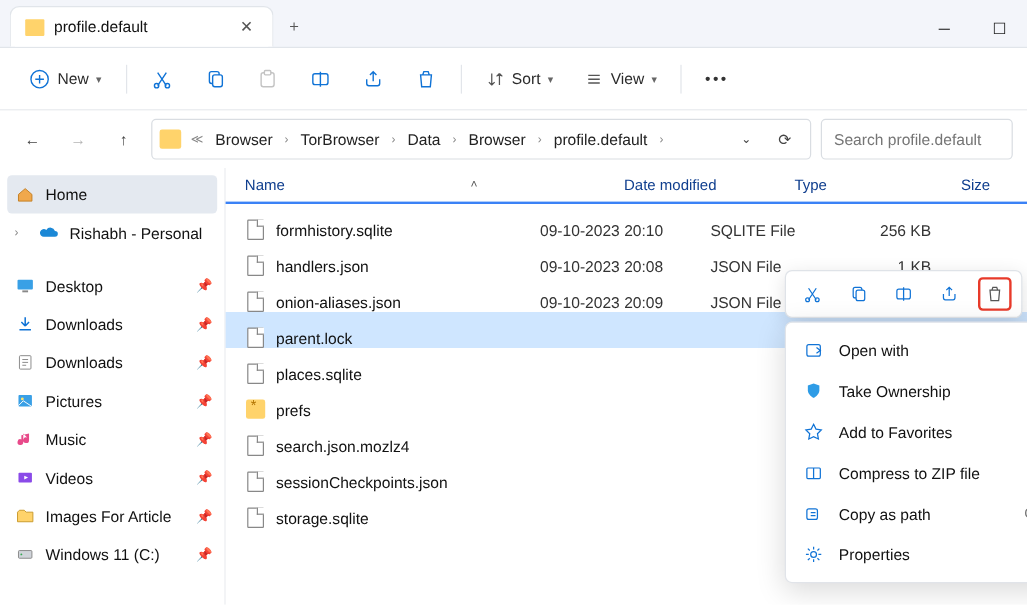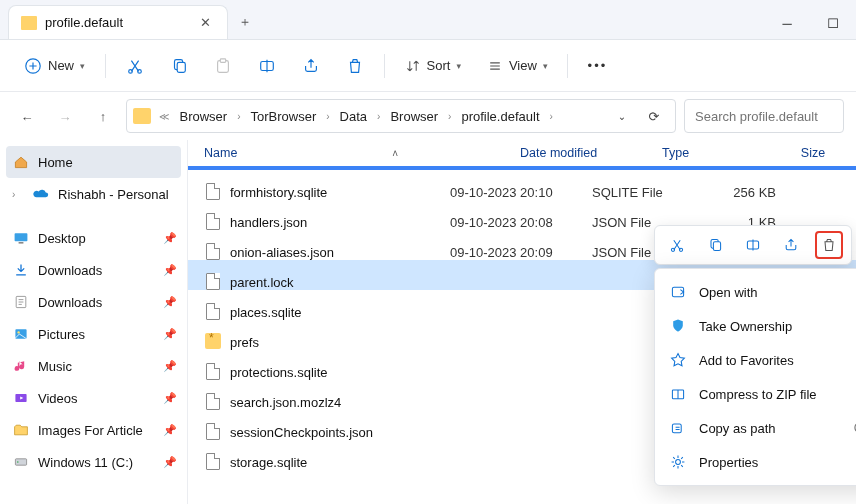--- a/index.html
+++ b/index.html
@@ -36,21 +36,21 @@
 .main { display:flex; height: calc(504px - 40px - 52px - 48px); }
 .sidebar { width:188px; border-right:1px solid #ebedf1; padding:6px 0; }
 .sb-item { display:flex; align-items:center; height:32px; padding:0 12px; gap:8px; position:relative; }
 .sb-item.home { background:#e4e9f0; border-radius:4px; margin:0 6px; padding:0 6px; }
 .sb-item .expand { width:12px; color:#888; font-size:10px; }
 .sb-item .ic { width:18px; height:18px; display:flex; align-items:center; justify-content:center; }
 .sb-item .pin { position:absolute; right:10px; color:#888; font-size:11px; }
 .sb-gap { height:12px; }
 
 .filepane { flex:1; position:relative; }
-.cols { display:flex; height:30px; align-items:center; border-bottom:4px solid #3b82f6; padding-left:16px; color:#375; color:#1a377c; }
+.cols { display:flex; height:30px; align-items:center; border-bottom:2px solid #3b82f6; padding-left:16px; color:#375; color:#1a377c; }
 .cols div { color:#0f3e8e; font-size:12.5px; }
 .c-name { width:246px; }
 .c-date { width:142px; }
 .c-type { width:118px; }
 .c-size { width:76px; text-align:center; padding-right:10px; }
 .sorticon { margin-left:auto; margin-right:12px; color:#555; font-size:10px;}
 
 .row { display:flex; height:30px; align-items:flex-end; padding-left:16px; }
 .row.selected { background:#cfe6ff; }
 .row .fi { width:18px; height:18px; margin-right:8px; display:flex; align-items:center; justify-content:center;}
@@ -343,29 +343,20 @@
           </span>
           <span class="rn">prefs</span>
           <span class="rd"></span>
           <span class="rt"></span>
           <span class="rs">7 KB</span>
         </div>
         <div class="row">
           <span class="fi">
             <span class="fileicon-doc"></span>
           </span>
-          <span class="rn">protections.sqlite</span>
-          <span class="rd"></span>
-          <span class="rt"></span>
-          <span class="rs">64 KB</span>
-        </div>
-        <div class="row">
-          <span class="fi">
-            <span class="fileicon-doc"></span>
-          </span>
           <span class="rn">search.json.mozlz4</span>
           <span class="rd"></span>
           <span class="rt"></span>
           <span class="rs">1 KB</span>
         </div>
         <div class="row">
           <span class="fi">
             <span class="fileicon-doc"></span>
           </span>
           <span class="rn">sessionCheckpoints.json</span>

